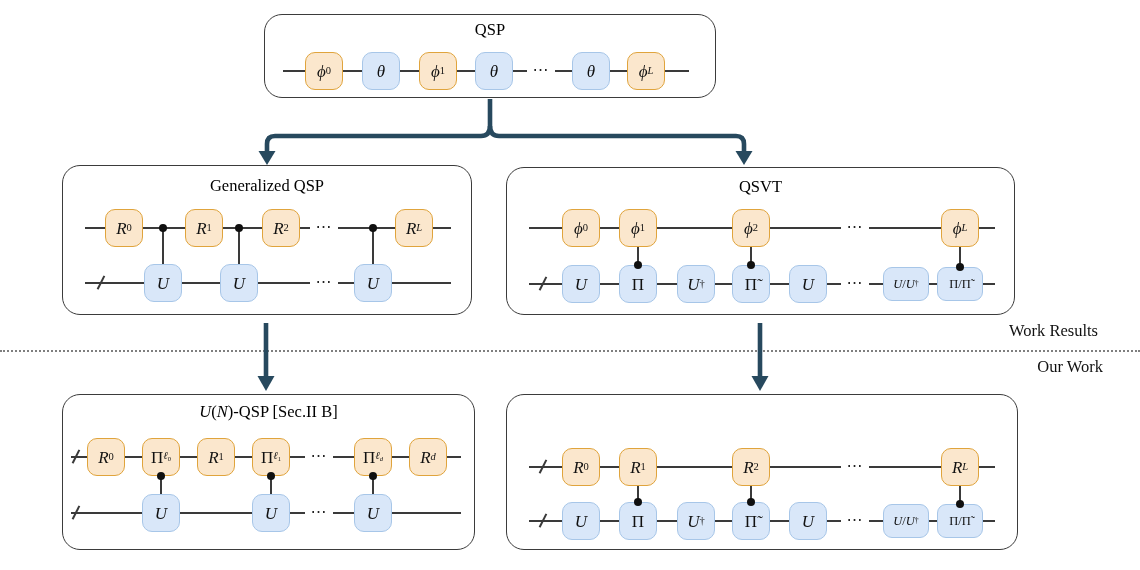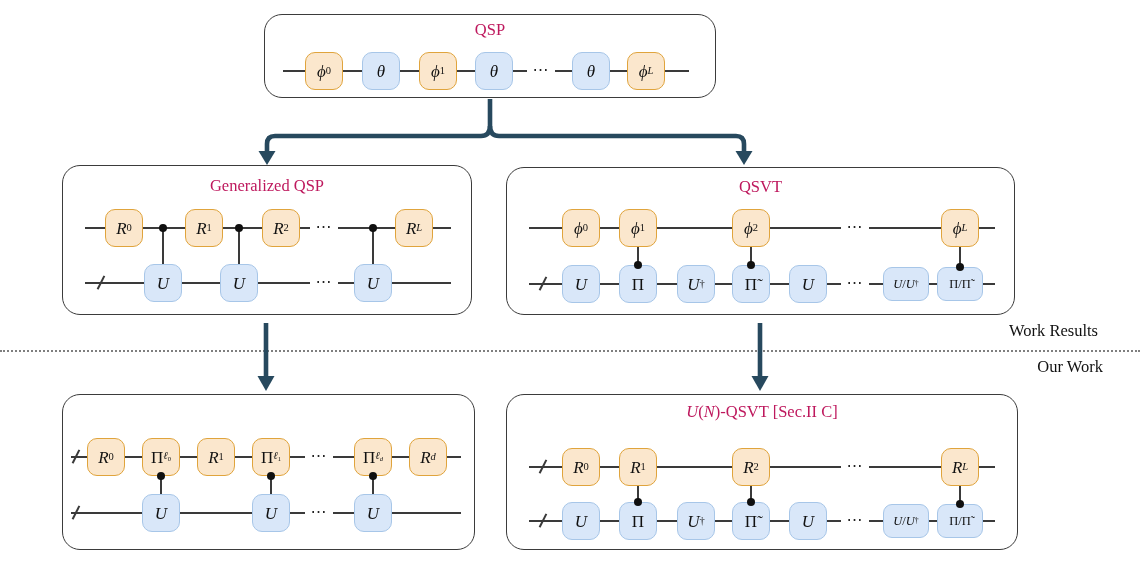--- a/index.html
+++ b/index.html
@@ -4,21 +4,21 @@
 <style>
   :root{
     --orange-fill:#FBE7CD; --orange-border:#E0A43C;
     --blue-fill:#D9E7F9;   --blue-border:#A7C6E8;
     --arrow:#27495E; --wire:#3A3A3A; --panel-border:#3B3B3B; --separator:#7F7F7F;
   }
   html,body{margin:0;padding:0;background:#fff;}
   #canvas{position:relative;width:1140px;height:570px;background:#fff;overflow:hidden;
           font-family:"Liberation Serif","DejaVu Serif",serif;color:#111;}
   .panel{position:absolute;border:1.4px solid var(--panel-border);border-radius:18px;background:#fff;box-sizing:border-box;z-index:1;}
-  .ptitle{position:absolute;left:0;right:0;text-align:center;font-size:16.5px;color:#be185d;z-index:2;}
+  .ptitle{position:absolute;left:0;right:0;text-align:center;font-size:16.5px;color:#000000;z-index:2;}
   .wire{position:absolute;height:1.5px;background:var(--wire);z-index:1;}
   .vline{position:absolute;width:1.5px;background:var(--wire);z-index:1;}
   .slash{position:absolute;width:1.6px;height:15px;background:var(--wire);transform:rotate(27deg);z-index:1;}
   .ctrl{position:absolute;width:8px;height:8px;border-radius:50%;background:#101010;z-index:4;}
   .gate{position:absolute;width:38px;height:38px;border-radius:10px;box-sizing:border-box;
         display:flex;align-items:center;justify-content:center;font-size:17px;line-height:1;z-index:3;}
   .gate i{font-style:italic;}
   .gate sub{font-size:0.62em;vertical-align:-0.3em;line-height:0;}
   .gate sup{font-size:0.62em;vertical-align:0.55em;line-height:0;}
   .gate.orange{background:var(--orange-fill);border:1.6px solid var(--orange-border);}
@@ -161,20 +161,21 @@
     <div class="gate blue" style="left:225px;top:97px;">Π̃</div>
     <div class="gate blue" style="left:282px;top:97px;">
         <i>U</i>
       </div>
     <div class="cdots" style="left:334px;top:107px;">⋯</div>
     <div class="gate blue sm" style="left:376px;top:99px;"><i>U</i>/<i>U</i><sup>†</sup></div>
     <div class="gate blue sm" style="left:430px;top:99px;">Π/Π̃</div>
   </div>
 
   <div class="panel" style="left:62px;top:394px;width:413px;height:156px;">
+    <div class="ptitle" style="top:7px;"><i>U</i>(<i>N</i>)-QSP [Sec.II B]</div>
     <div class="wire" style="left:8px;top:61px;width:390px;"></div>
     <div class="wire" style="left:8px;top:117px;width:390px;"></div>
     <div class="slash" style="left:12px;top:54px;"></div>
     <div class="slash" style="left:12px;top:110px;"></div>
     <div class="vline" style="left:97px;top:81px;height:18px;"></div>
     <div class="vline" style="left:207px;top:81px;height:18px;"></div>
     <div class="vline" style="left:309px;top:81px;height:18px;"></div>
     <div class="ctrl" style="left:94px;top:77px;"></div>
     <div class="ctrl" style="left:204px;top:77px;"></div>
     <div class="ctrl" style="left:306px;top:77px;"></div>
@@ -200,21 +201,20 @@
     <div class="gate blue" style="left:189px;top:99px;">
         <i>U</i>
       </div>
     <div class="cdots" style="left:242px;top:109px;">⋯</div>
     <div class="gate blue" style="left:291px;top:99px;">
         <i>U</i>
       </div>
   </div>
 
   <div class="panel" style="left:506px;top:394px;width:512px;height:156px;">
-    <div class="ptitle" style="top:7px;"><i>U</i>(<i>N</i>)-QSVT [Sec.II C]</div>
     <div class="wire" style="left:22px;top:71px;width:466px;"></div>
     <div class="wire" style="left:22px;top:125px;width:466px;"></div>
     <div class="slash" style="left:35px;top:64px;"></div>
     <div class="slash" style="left:35px;top:118px;"></div>
     <div class="vline" style="left:130px;top:91px;height:16px;"></div>
     <div class="vline" style="left:243px;top:91px;height:16px;"></div>
     <div class="vline" style="left:452px;top:91px;height:18px;"></div>
     <div class="ctrl" style="left:127px;top:103px;"></div>
     <div class="ctrl" style="left:240px;top:103px;"></div>
     <div class="ctrl" style="left:449px;top:105px;"></div>

